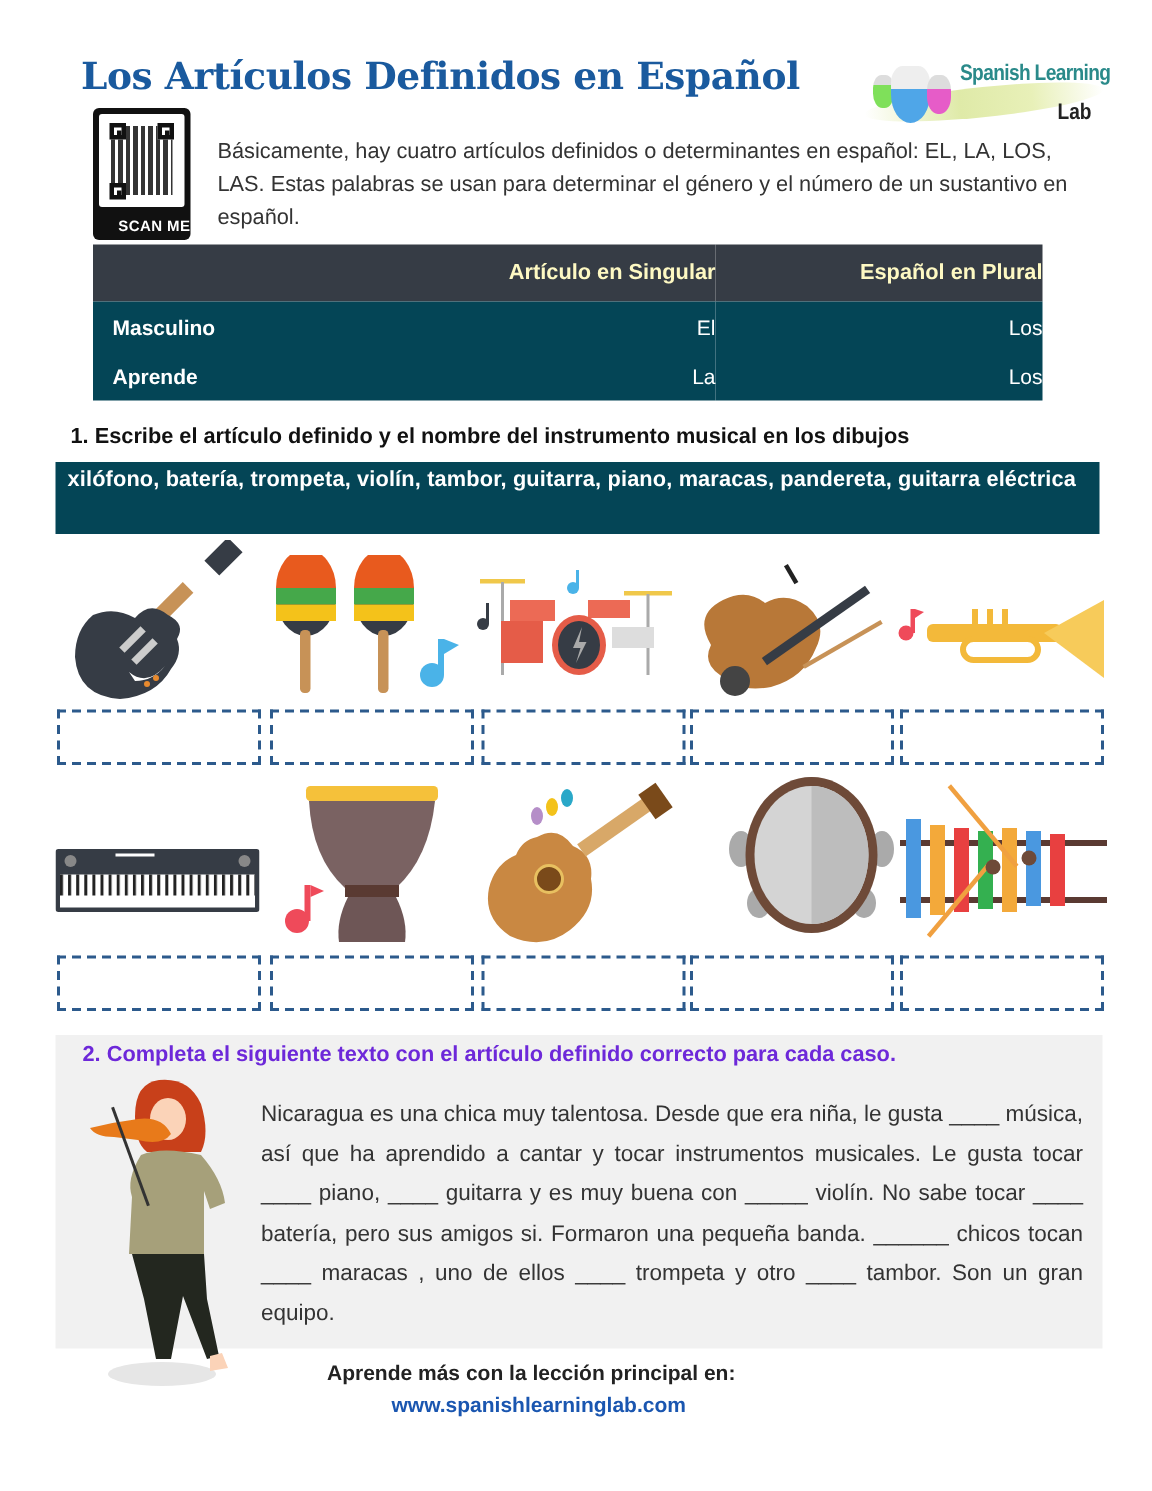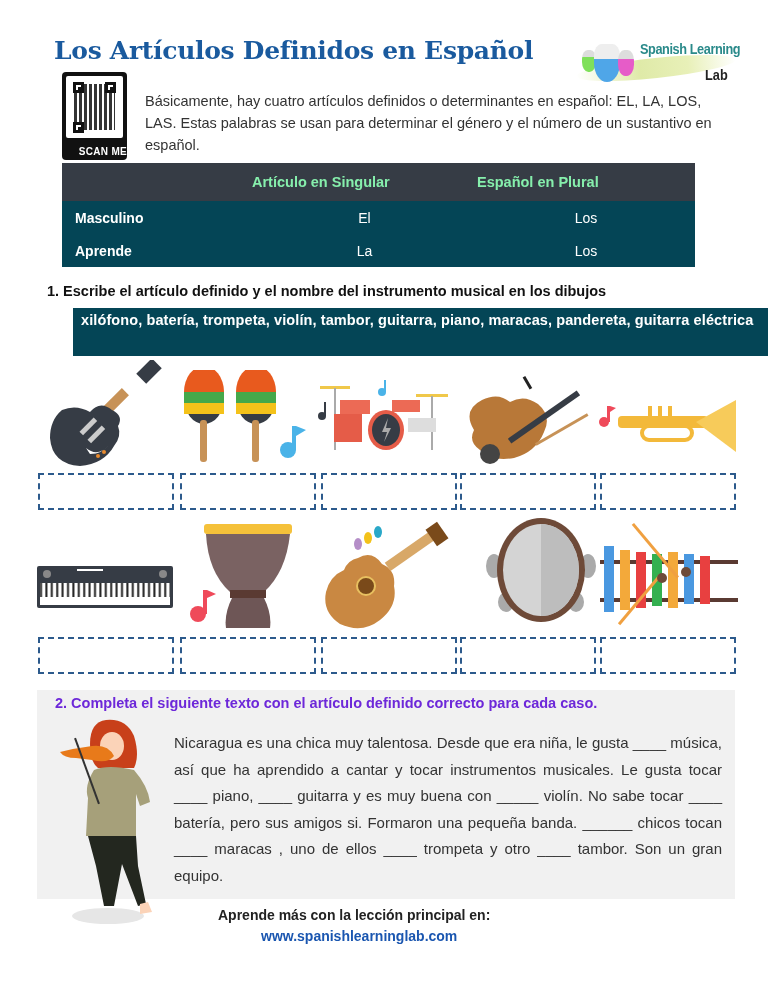--- a/index.html
+++ b/index.html
@@ -29,27 +29,27 @@
       repeating-linear-gradient(90deg, #111 0 3px, transparent 3px 5px),
       repeating-linear-gradient(0deg, #fff 0 2px, transparent 2px 5px);
     opacity: 0.85; }
   .qr .corner { position: absolute; width: 11px; height: 11px; border: 3px solid #111; background: #fff; }
   .qr .corner::after { content: ""; position: absolute; left: 2px; top: 2px; width: 3px; height: 3px; background: #111; }
   .qr .label { position: absolute; left: 0; bottom: 3px; width: 100%; text-align: right; color: #fff; font-size: 10px; font-weight: bold; letter-spacing: 0.3px; }
 
   .intro { position: absolute; left: 145px; top: 90px; width: 580px; font-size: 14.5px; line-height: 22px; color: #333; }
 
   .art-table { position: absolute; left: 62px; top: 163px; width: 633px; border-collapse: collapse; }
-  .art-table th { background: #363c45; color: #86efac; font-size: 14.5px; font-weight: bold; height: 38px; text-align: left; }
-  .art-table td { background: #044556; color: #fff; font-size: 14px; height: 33px; text-align: center; }
+  .art-table th { background: #363c45; color: #fef9c3; font-size: 14.5px; font-weight: bold; height: 38px; text-align: right; }
+  .art-table td { background: #044556; color: #fff; font-size: 14px; height: 33px; text-align: right; }
   .art-table td.rowhead { text-align: left; padding-left: 13px; font-weight: bold; width: 190px; }
   .art-table .col1 { width: 225px; }
 
   .q1 { position: absolute; left: 47px; top: 283px; font-size: 14.5px; font-weight: bold; color: #111; }
-  .wordbank { position: absolute; left: 37px; top: 308px; width: 696px; height: 48px; background: #044556; color: #fff; font-size: 14.5px; font-weight: bold; line-height: 24px; padding: 0 8px; letter-spacing: 0.1px; margin-left: 36px; }
+  .wordbank { position: absolute; left: 37px; top: 308px; width: 696px; height: 48px; background: #044556; color: #fff; font-size: 14.5px; font-weight: bold; line-height: 24px; padding: 0 8px; letter-spacing: 0.1px; }
 
   .pic { position: absolute; }
   .answer-box { position: absolute; width: 136px; height: 37px; border: 2px dashed #2c5a8c; background: #fff; }
 
   .gray-area { position: absolute; left: 37px; top: 690px; width: 698px; height: 209px; background: #f1f1f1; }
   .q2 { position: absolute; left: 55px; top: 695px; font-size: 14.5px; font-weight: bold; color: #6d28d9; }
   .story { position: absolute; left: 174px; top: 730px; width: 548px; font-size: 15px; line-height: 26.5px; color: #333; text-align: justify; }
 
   .footer1 { position: absolute; left: 218px; top: 907px; font-size: 14px; font-weight: bold; color: #222; }
   .footer2 { position: absolute; left: 261px; top: 928px; font-size: 14px; font-weight: bold; color: #1a56b0; }

